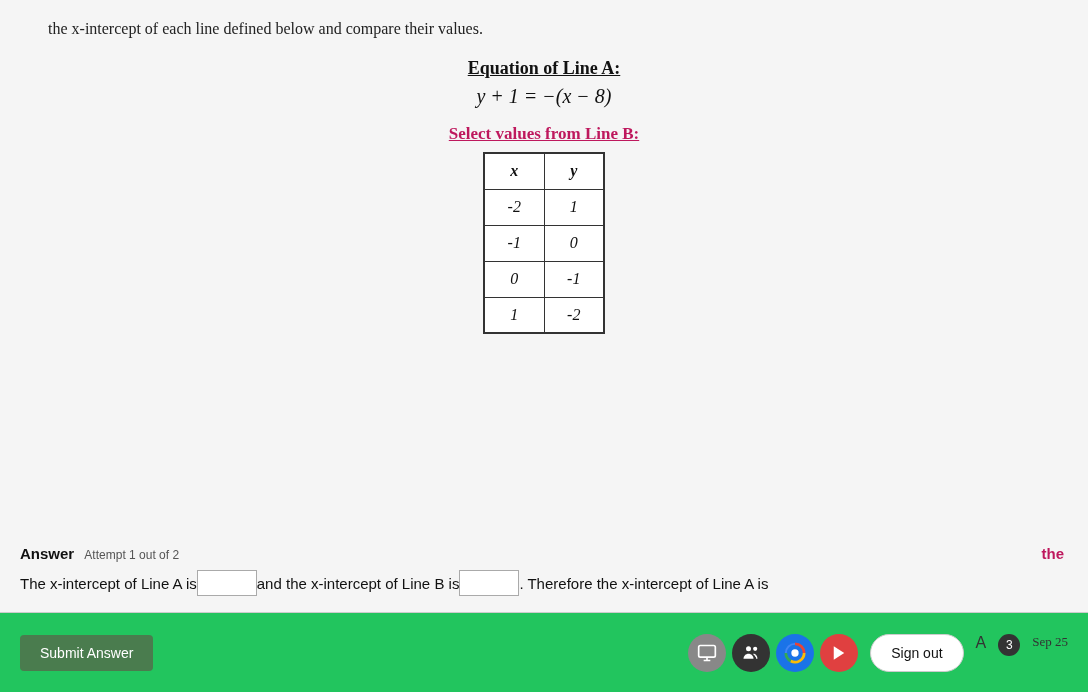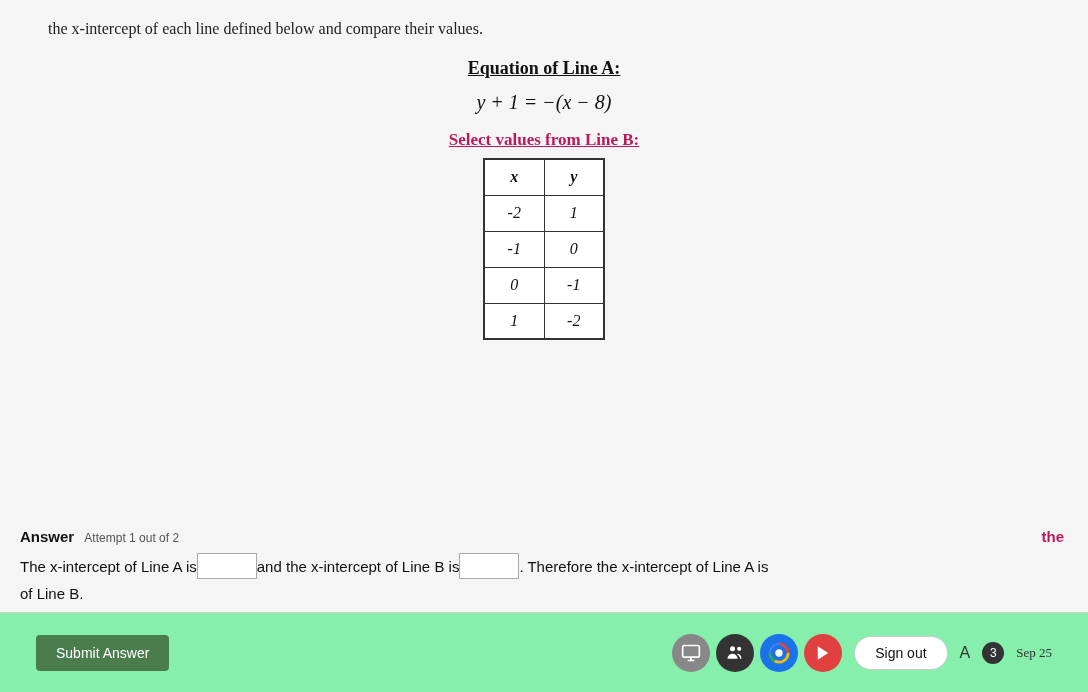--- a/index.html
+++ b/index.html
@@ -27,21 +27,21 @@
       display: flex;
       flex-direction: column;
       align-items: center;
       margin-bottom: 20px;
     }
 
     .equation-title {
       font-size: 18px;
       font-weight: bold;
       text-decoration: underline;
-      margin-bottom: 12px;
+      margin-bottom: 6px;
       color: #111;
     }
 
     .equation-formula {
       font-size: 20px;
       font-style: italic;
       color: #111;
       margin-bottom: 16px;
     }
 
@@ -141,42 +141,41 @@
       font-family: Arial, sans-serif;
       margin-top: 2px;
     }
 
     .bottom-bar {
       position: absolute;
       bottom: 0;
       left: 0;
       right: 0;
       height: 80px;
-      background: #86efac;
-      display: flex;
-      align-items: center;
-      padding: 0 36px;
+      background: #22c55e;
+      display: flex;
+      align-items: center;
+      padding: 0 20px;
       border-top: 1px solid #ccc;
     }
 
     .submit-btn {
       background: #4a7c4e;
       color: #fff;
       border: none;
       padding: 10px 20px;
       font-size: 14px;
       border-radius: 4px;
       cursor: pointer;
       font-family: Arial, sans-serif;
     }
 
     .bottom-right {
       margin-left: auto;
       display: flex;
-      align-items: center;
       gap: 12px;
     }
 
     .sign-out-btn {
       background: #fff;
       border: 1px solid #ccc;
       border-radius: 20px;
       padding: 8px 20px;
       font-size: 14px;
       cursor: pointer;
@@ -278,21 +277,20 @@
     <span class="attempt-label">Attempt 1 out of 2</span>
     <span class="the-text" style="font-size:15px;color:#be185d;font-family:Arial,sans-serif;position:absolute;right:24px;top:0;">the</span>
   </div>
   <div class="answer-row">
     <span>The x-intercept of Line A is</span>
     <input class="answer-input" type="text" style="">
     <span>and the x-intercept of Line B is</span>
     <input class="answer-input" type="text" style="">
     <span>. Therefore the x-intercept of Line A is</span>
   </div>
-  <div class="of-line-b">of Line B.</div>
 </div>
 
 <div class="bottom-bar">
   <button class="submit-btn">Submit Answer</button>
 
   <div class="bottom-right">
     <div class="taskbar-icons-row">
       <div class="taskbar-circle circle-gray">
         <svg width="20" height="20" viewBox="0 0 24 24" fill="white">
           <rect x="2" y="3" width="20" height="14" rx="2" fill="none" stroke="white" stroke-width="2"></rect>

